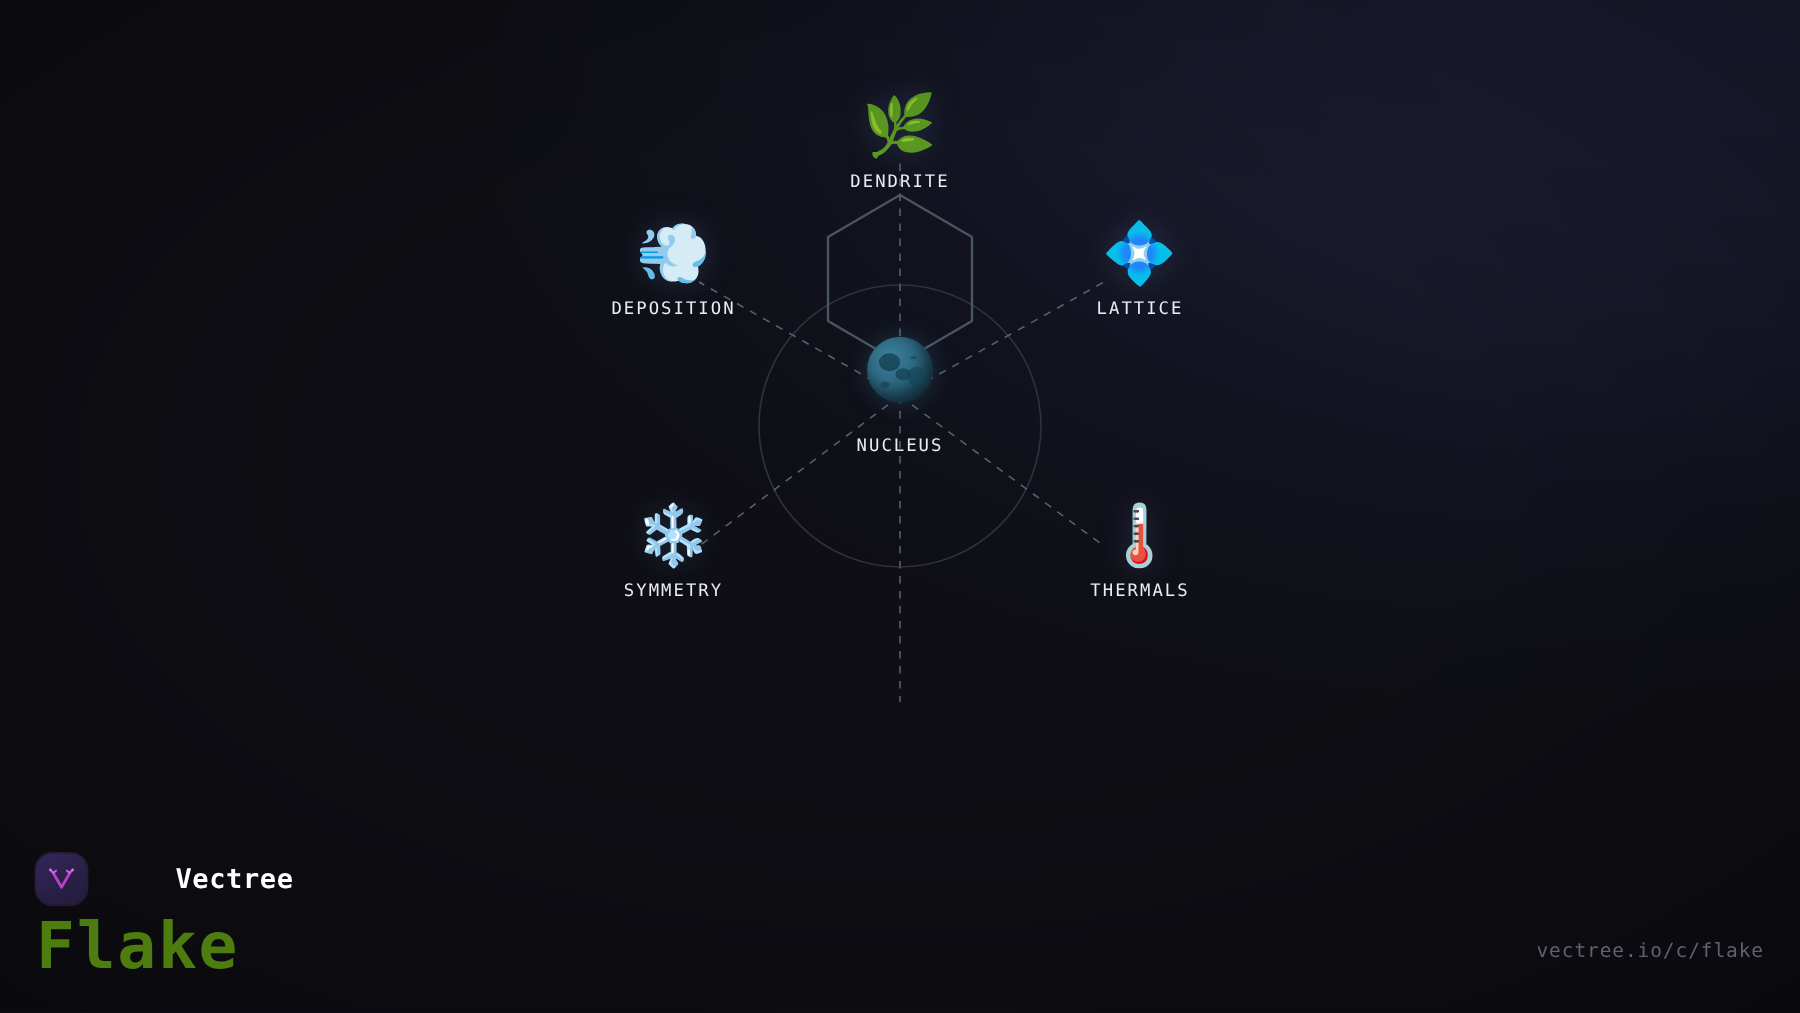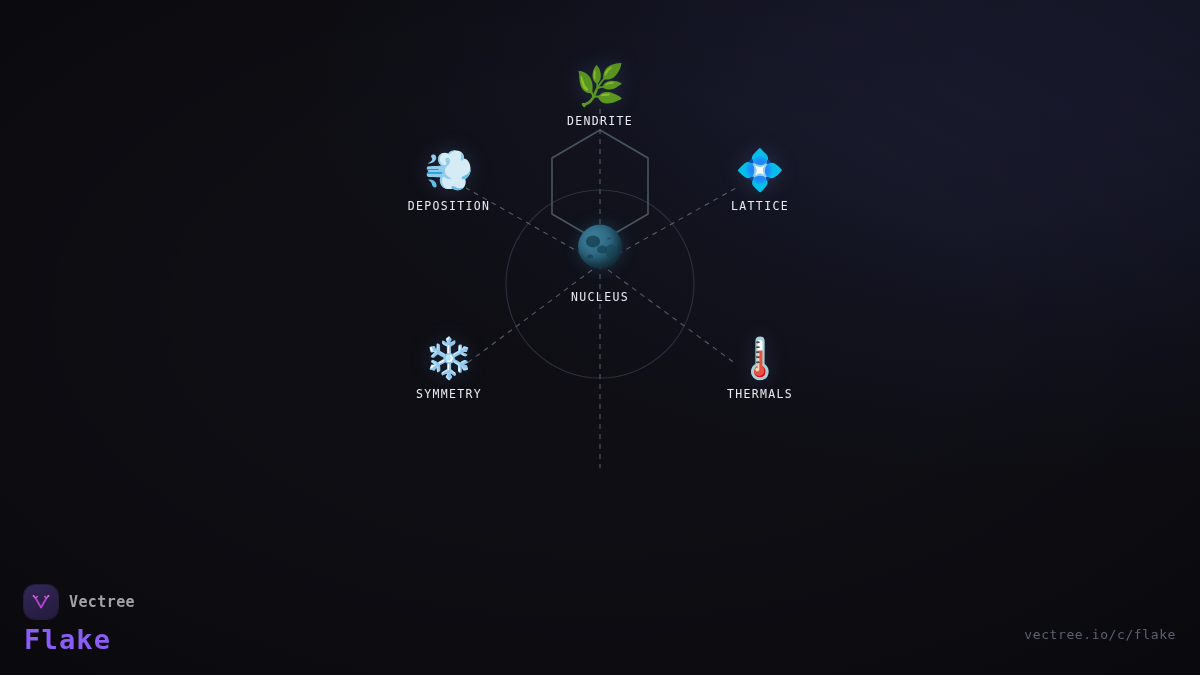--- a/index.html
+++ b/index.html
@@ -86,25 +86,25 @@
   #brand{ position:absolute; left:24px; bottom:22px; }
   #brand-row{ display:flex; align-items:center; gap:11px; margin-bottom:7px; }
   #logo-mark{
     width:34px; height:34px; border-radius:11px;
     background:linear-gradient(150deg,#35275c 0%,#2a2047 55%,#241b3e 100%);
     display:flex; align-items:center; justify-content:center;
     box-shadow:0 0 0 1px rgba(150,110,230,.18);
   }
   #brand-name{
     font-family:"DejaVu Sans Mono","Liberation Mono",monospace;
-    font-size:15px; font-weight:bold; color:#a3a3a3; letter-spacing:.4px;
+    font-size:18px; font-weight:bold; color:#ffffff; letter-spacing:.4px;margin-left:48px;
   }
   #page-title{
     font-family:"DejaVu Sans Mono","Liberation Mono",monospace;
-    font-size:27px; font-weight:bold; color:#8b5cf6; letter-spacing:1.2px;
+    font-size:43px; font-weight:bold; color:#4d7c0f; letter-spacing:1.2px;
     line-height:1;
   }
   #url{
     position:absolute; right:24px; bottom:33px;
     font-family:"DejaVu Sans Mono","Liberation Mono",monospace;
     font-size:13px; color:#5d6070; letter-spacing:.6px;text-align:center;
   }
 </style>
 </head>
 <body>

